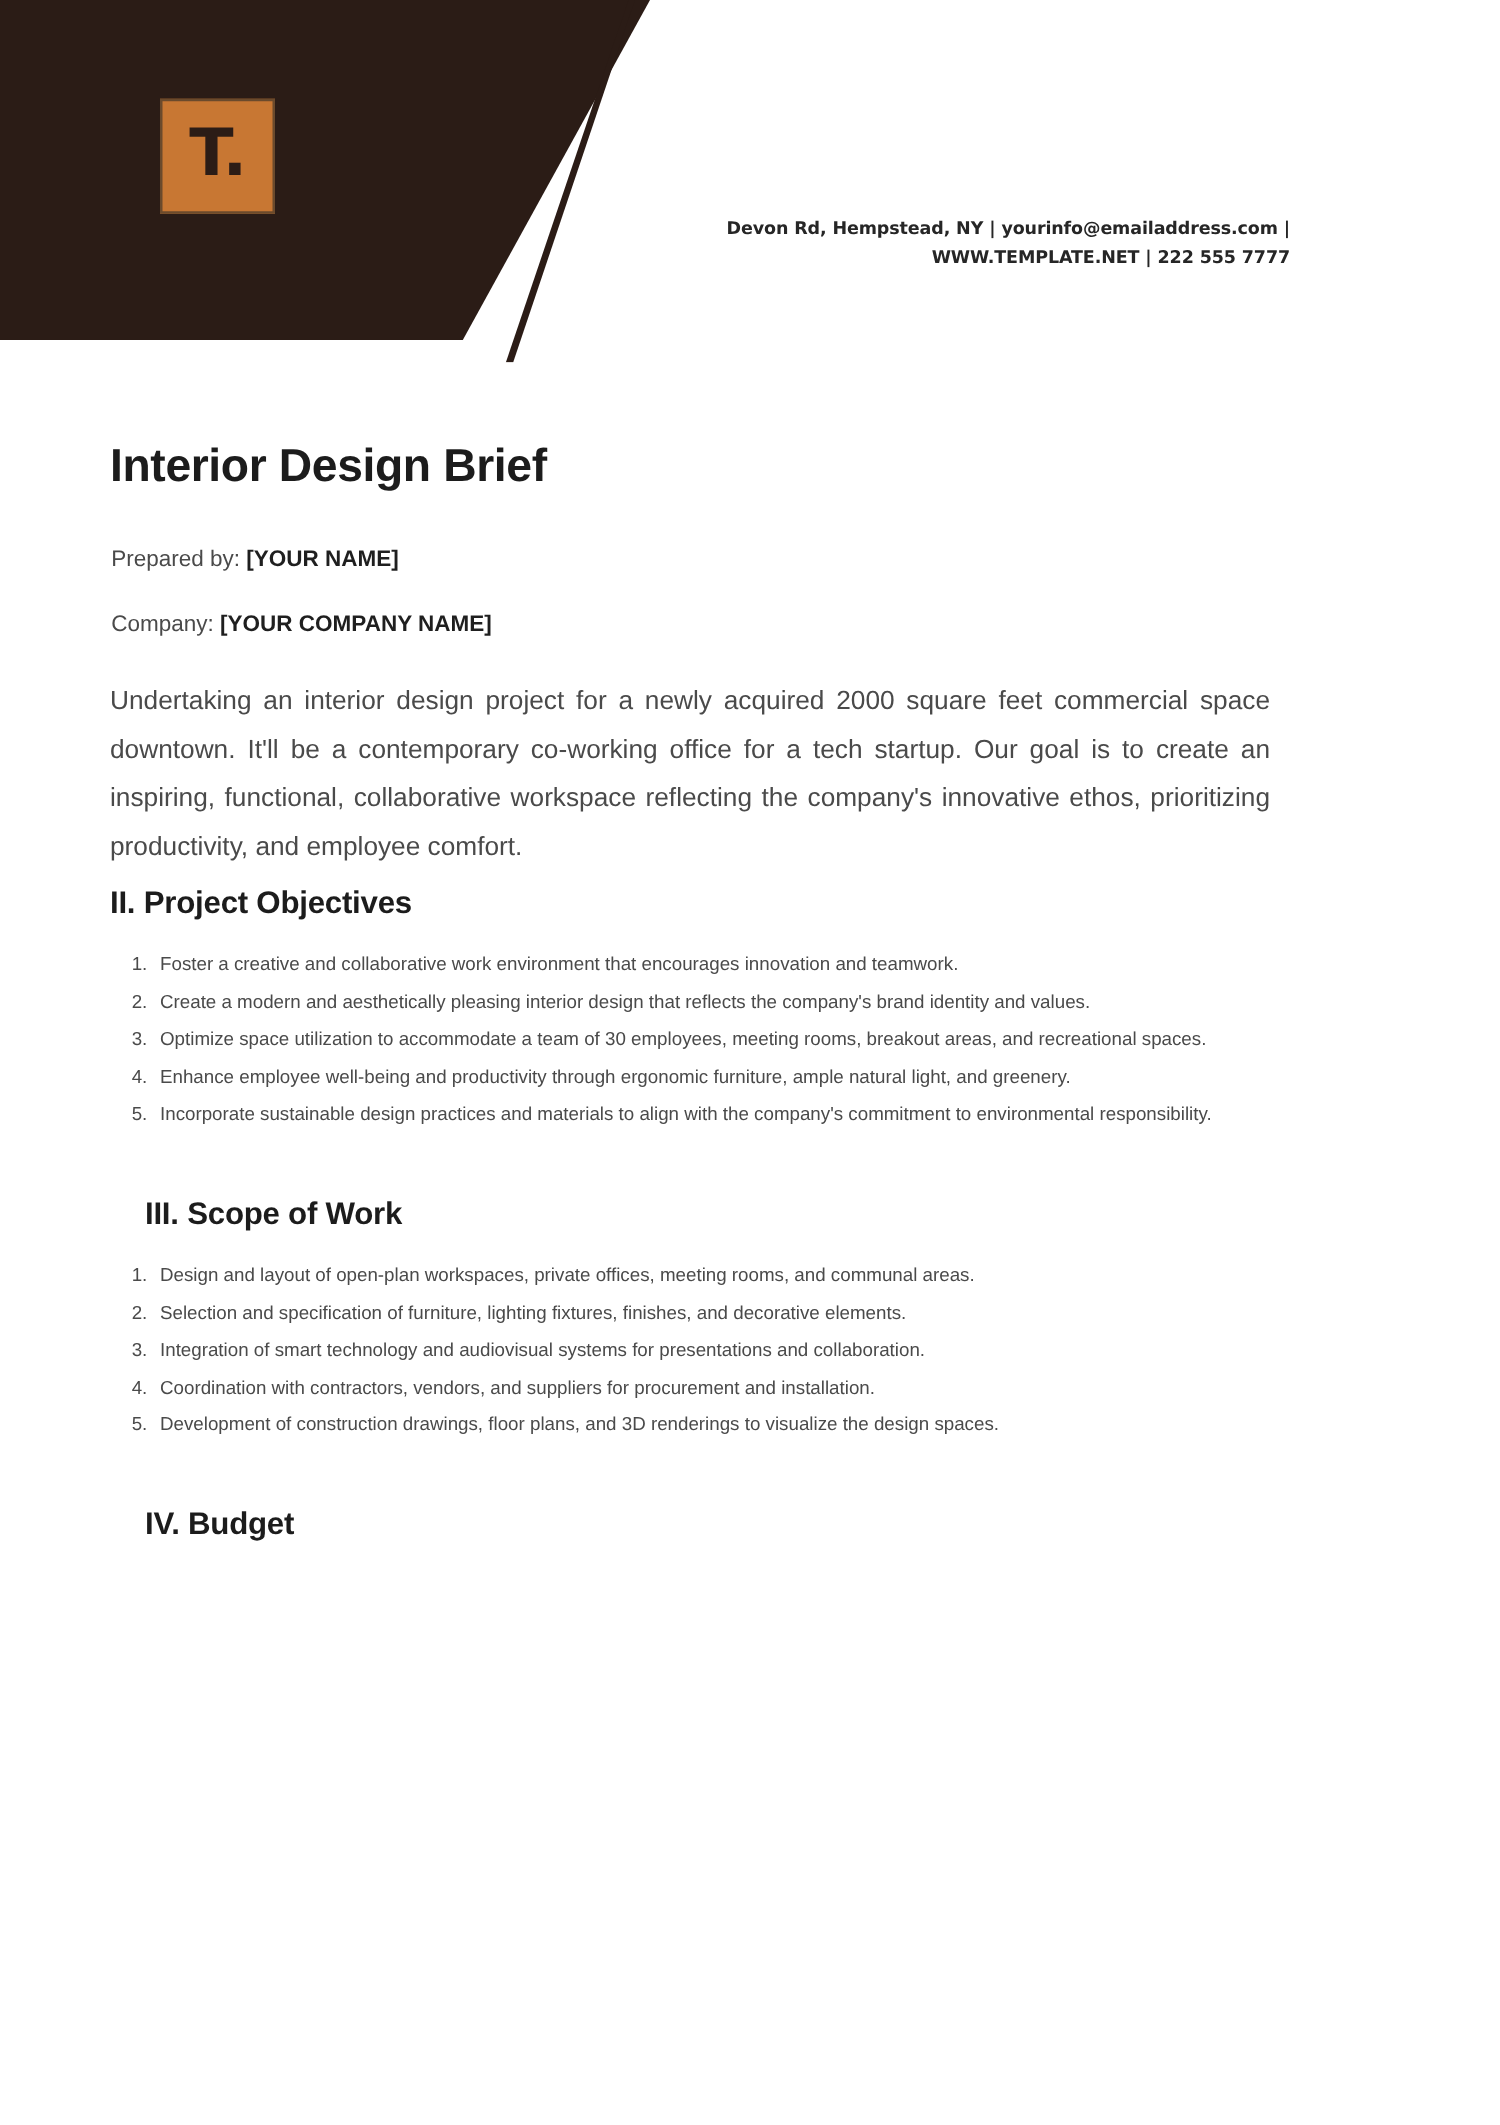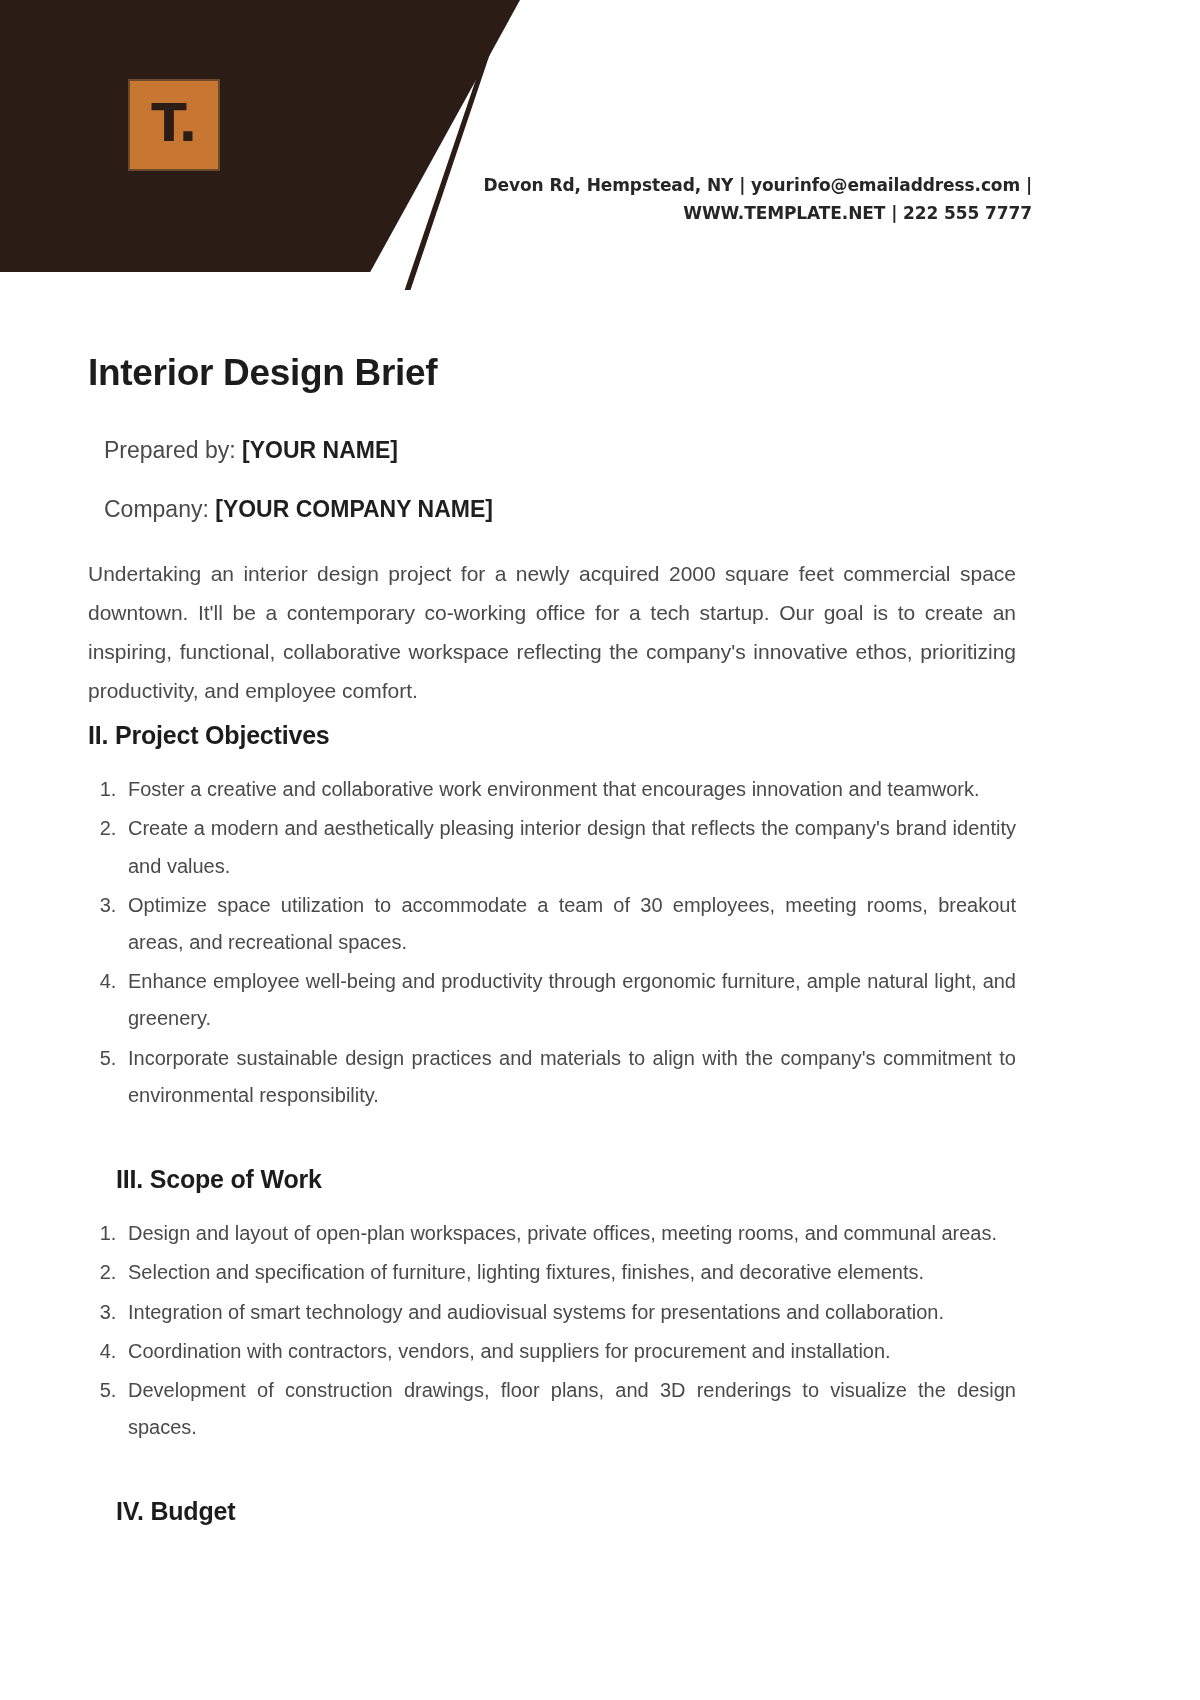--- a/index.html
+++ b/index.html
@@ -70,21 +70,21 @@
     padding-bottom: 4px;
   }
 
   .contact-block {
     position: absolute;
     right: 168px;
     top: 172px;
     width: 700px;
     text-align: right;
     font-family: "DejaVu Sans", sans-serif;
-    font-size: 17px;
+    font-size: 14px;
     font-weight: bold;
     line-height: 1.62;
     color: #262626;
     letter-spacing: -0.1px;
   }
   .contact-line { display: block; white-space: nowrap; }
 
   
   .doc {
     position: absolute;
@@ -95,23 +95,23 @@
   .doc-title {
     text-align: left;
     font-size: 37px;
     font-weight: bold;
     color: #1c1c1c;
     letter-spacing: -0.3px;
     margin: 0 0 42px 0;
     font-family: "Liberation Sans", sans-serif;
   }
   .meta-line {
-    font-size: 23px;
-    color: #4a4a4a;
-    margin: 0 0 29px 16px;
+    font-size: 18px;
+    color: #4a4a4a;
+    margin: 0 0 29px 1px;
     line-height: 1.3;
   }
   .meta-line .val {
     font-weight: bold;
     color: #1f1f1f;
   }
   h2.section-heading {
     font-size: 25px;
     font-weight: bold;
     color: #1c1c1c;
@@ -126,21 +126,21 @@
   p.body-text {
     font-size: 21px;
     line-height: 1.86;
     color: #4a4a4a;
     text-align: justify;
     margin: 0 0 10px 0;
   }
   ol.num-list {
     margin: 6px 0 0 0;
     padding-left: 34px;
-    font-size: 20px;
+    font-size: 15px;
     line-height: 1.86;
     color: #4a4a4a;
   }
   ol.num-list li {
     text-align: justify;
     margin-bottom: 2px;
     padding-left: 6px;
   }
   ol.num-list li::marker {
     color: #4a4a4a;

